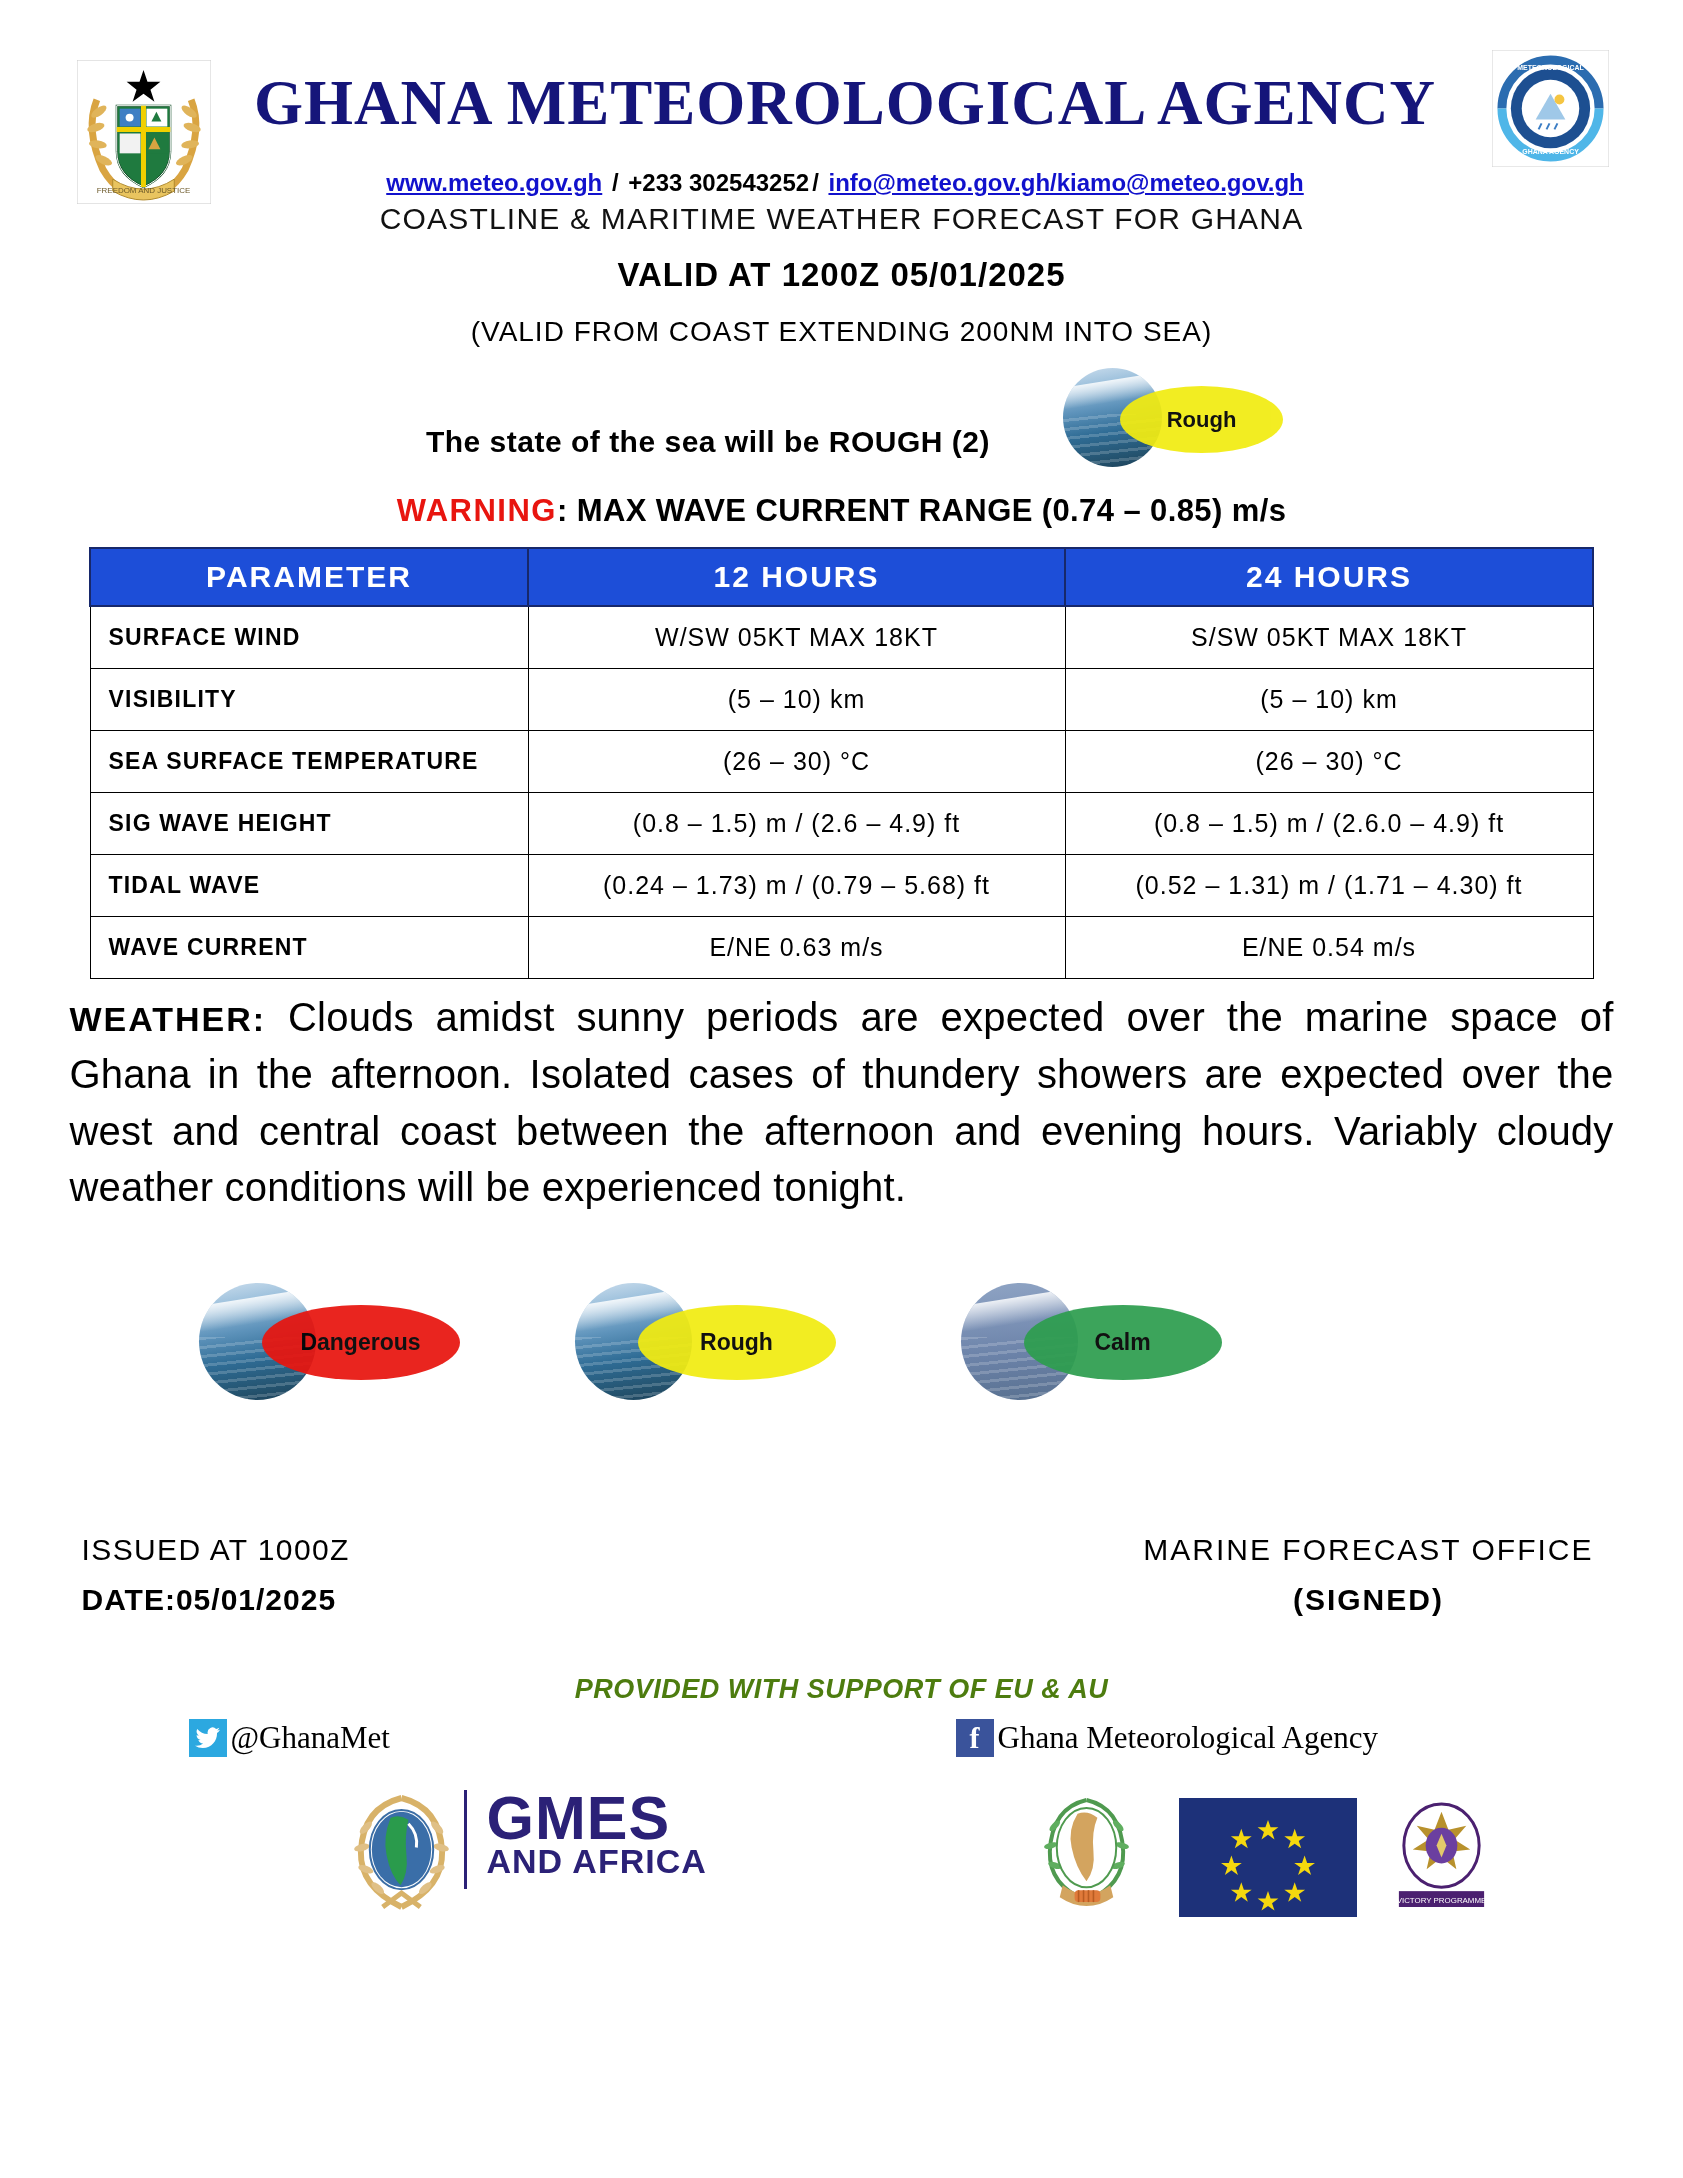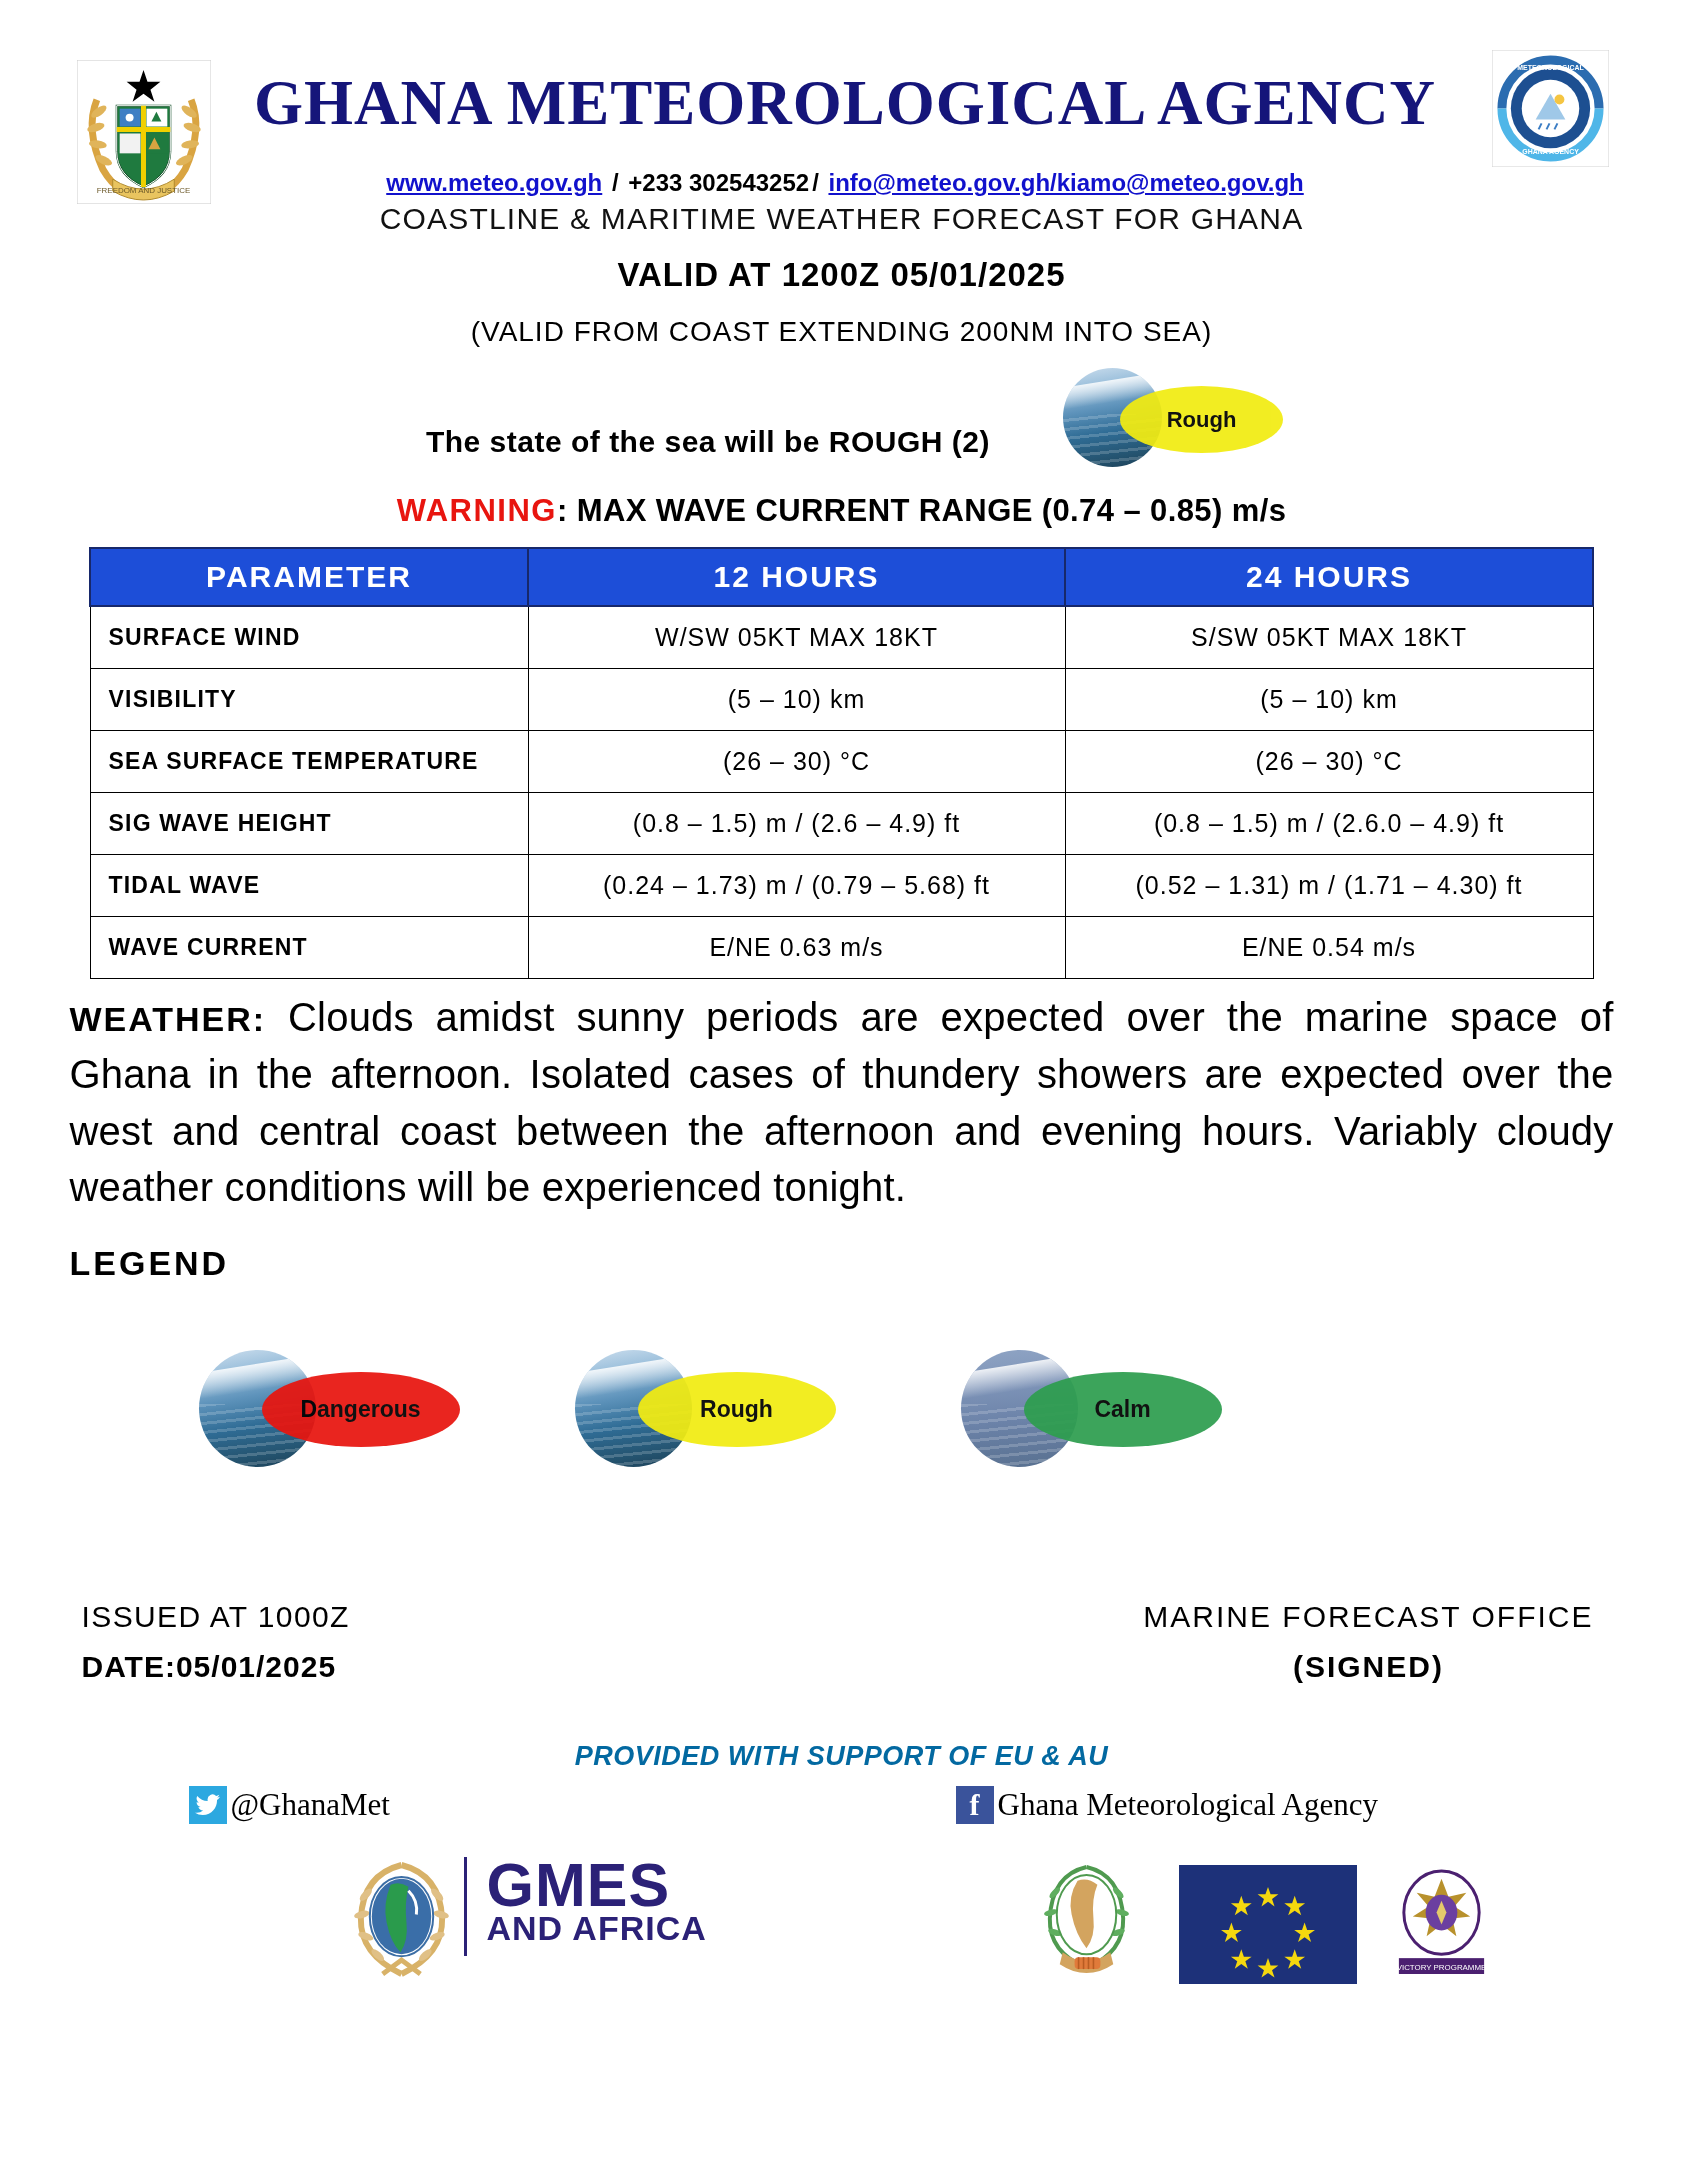--- a/index.html
+++ b/index.html
@@ -259,21 +259,21 @@
   .issue-left { position: absolute; left: 12px; top: 0; }
   .issue-right { position: absolute; right: 20px; top: 0; text-align: center; }
   .issued-at { font-size: 30px; letter-spacing: 1.4px; }
   .issue-date { font-size: 30px; font-weight: bold; letter-spacing: 1px; margin-top: 16px; }
   .mfo { font-size: 30px; letter-spacing: 2px; }
   .signed { font-size: 30px; font-weight: bold; letter-spacing: 2px; margin-top: 16px; text-align: center; }
 
   
   .support-line {
     text-align: center;
-    color: #0369a1;
+    color: #4d7c0f;
     font-weight: bold;
     font-style: italic;
     font-size: 27px;
     letter-spacing: 0.5px;
     margin-top: 32px;
   }
   .social-row {
     position: relative;
     width: 1544px;
     margin: 14px auto 0 auto;
@@ -446,21 +446,20 @@
         <td class="val">E/NE 0.54 m/s</td>
       </tr>
     </tbody>
   </table>
 
   <div class="weather-para">
     <span class="w-label">WEATHER:</span>
     <span>Clouds amidst sunny periods are expected over the marine space of Ghana in the afternoon. Isolated cases of thundery showers are expected over the west and central coast between the afternoon and evening hours. Variably cloudy weather conditions will be experienced tonight.</span>
   </div>
 
-  <div class="legend-title">LEGEND</div>
 
   <div class="legend-row">
     <div class="badge legend-item lg-danger">
       <div class="wave-circle"></div>
       <div class="pill">Dangerous</div>
     </div>
     <div class="badge legend-item lg-rough">
       <div class="wave-circle"></div>
       <div class="pill">Rough</div>
     </div>

